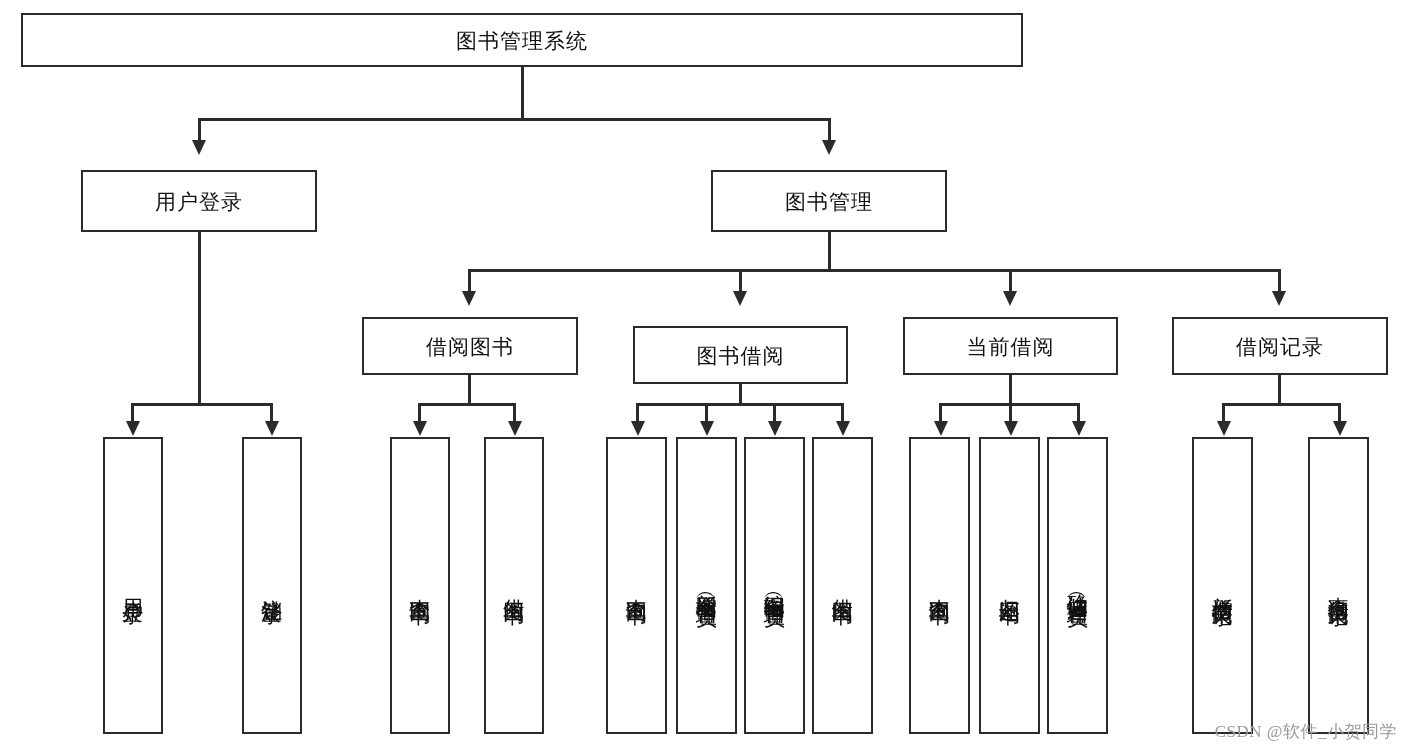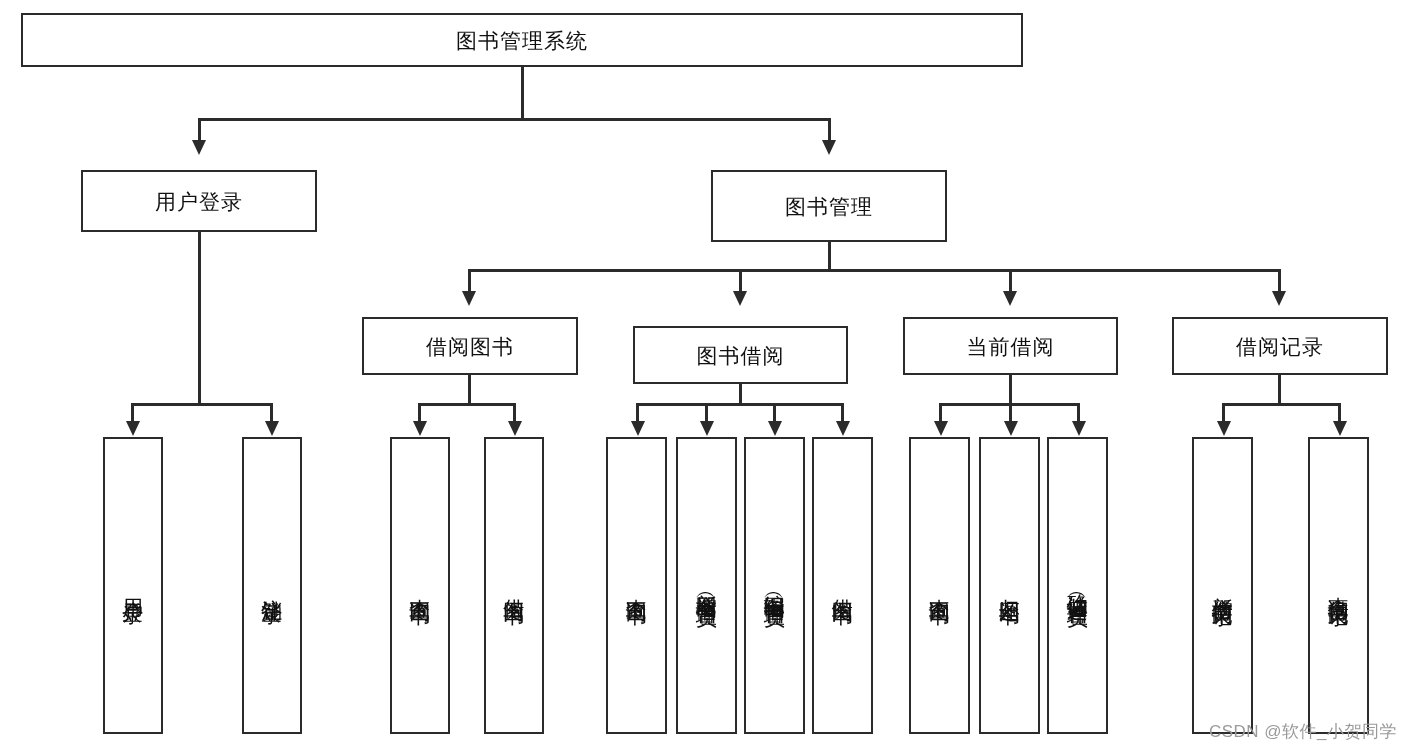--- a/index.html
+++ b/index.html
@@ -56,20 +56,21 @@
 
   .watermark{
     position:absolute;
     right:8px;
     bottom:4px;
     font-size:17px;
     color:#9a9a9a;
     letter-spacing:0.5px;
     z-index:5;
     white-space:nowrap;
+    font-family:Liberation Serif, serif;
   }
 </style>
 </head>
 <body>
 
 <div id="canvas">
 
   <div class="node horiz" style="left:21px;top:13px;width:1002px;height:54px;">
     <span>图书管理系统</span>
   </div>
@@ -79,21 +80,21 @@
   <div class="hline" style="left:198px;top:118px;width:632px;"></div>
 
   <div class="vline" style="left:198px;top:118px;height:24px;"></div>
   <div class="arrow" style="left:192px;top:140px;"></div>
   <div class="vline" style="left:828px;top:118px;height:24px;"></div>
   <div class="arrow" style="left:822px;top:140px;"></div>
 
   <div class="node horiz" style="left:81px;top:170px;width:236px;height:62px;">
     <span>用户登录</span>
   </div>
-  <div class="node horiz" style="left:711px;top:170px;width:236px;height:72px;">
+  <div class="node horiz" style="left:711px;top:170px;width:236px;height:62px;">
     <span>图书管理</span>
   </div>
 
   <div class="vline" style="left:198px;top:232px;height:173px;"></div>
   <div class="hline" style="left:131px;top:403px;width:140px;"></div>
   <div class="vline" style="left:131px;top:403px;height:20px;"></div>
   <div class="arrow" style="left:126px;top:421px;"></div>
   <div class="vline" style="left:270px;top:403px;height:20px;"></div>
   <div class="arrow" style="left:265px;top:421px;"></div>
 

